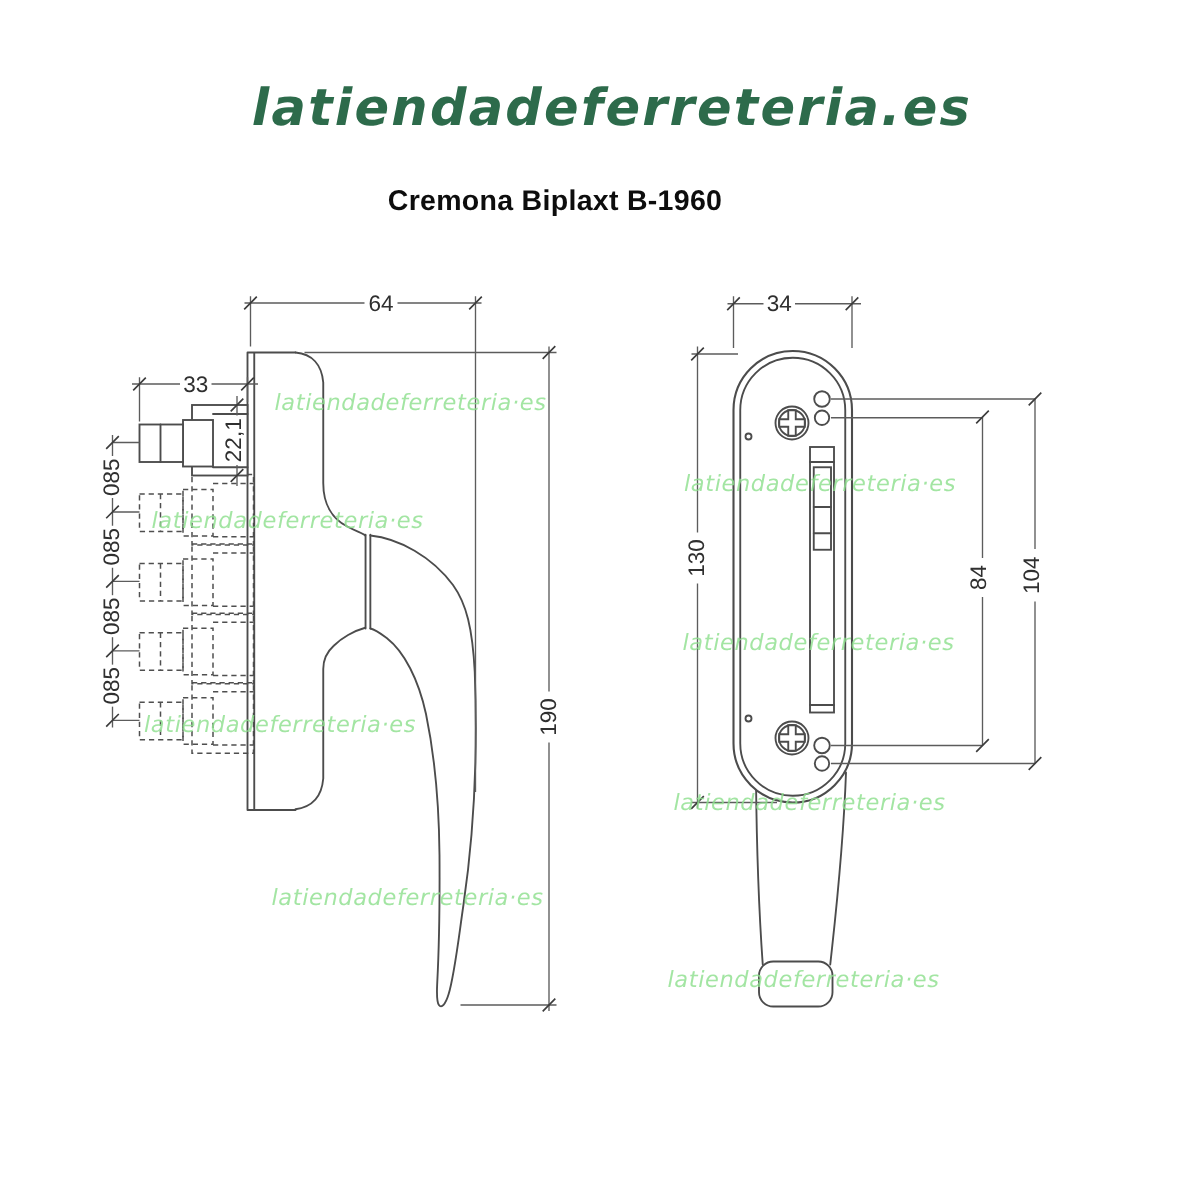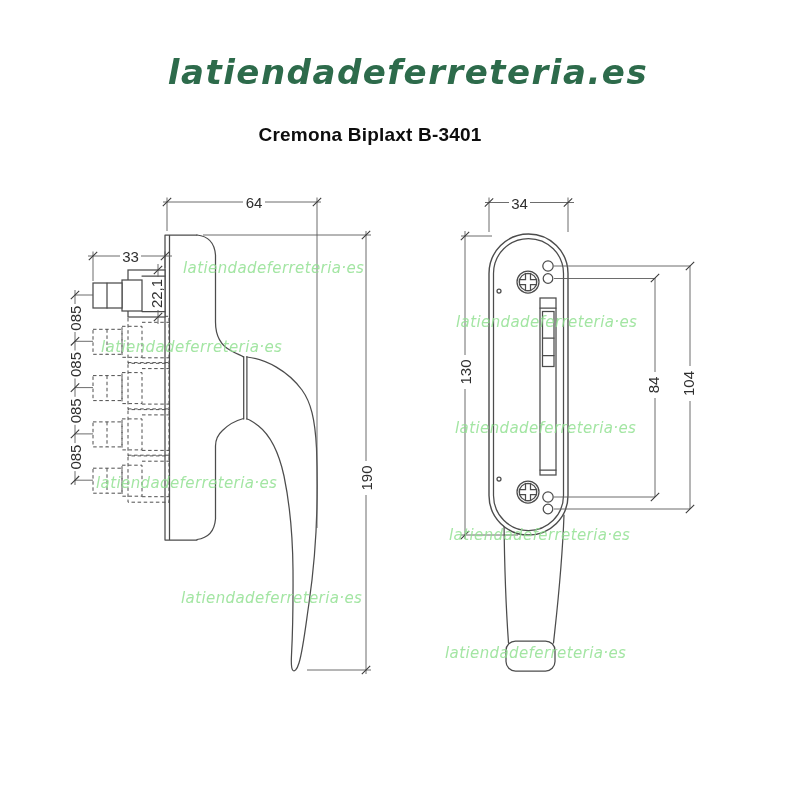--- a/index.html
+++ b/index.html
@@ -22,21 +22,21 @@
   .dimtxt{font-family:"Liberation Sans",sans-serif;font-size:15px;fill:#2f2f2f;
           text-anchor:middle;dominant-baseline:central;}
   .txtbg{fill:#ffffff;stroke:none;}
 </style>
 </head>
 <body>
 
 <div class="stage">
 
   <div class="brand-title">latiendadeferreteria.es</div>
-  <div class="product-title">Cremona Biplaxt B-3401</div>
+  <div class="product-title">Cremona Biplaxt B-1960</div>
 
   <svg width="800" height="800" viewBox="0 0 800 800">
 
     <g>
 
       <g class="ghost" transform="translate(0,46.3)">
         <rect x="128" y="270" width="41" height="47"></rect>
         <rect x="122" y="280" width="20" height="31"></rect>
         <rect x="93" y="283" width="29" height="25"></rect>
         <path d="M107,283 V308 M142,276 H169 M142,311.5 H169"></path>

